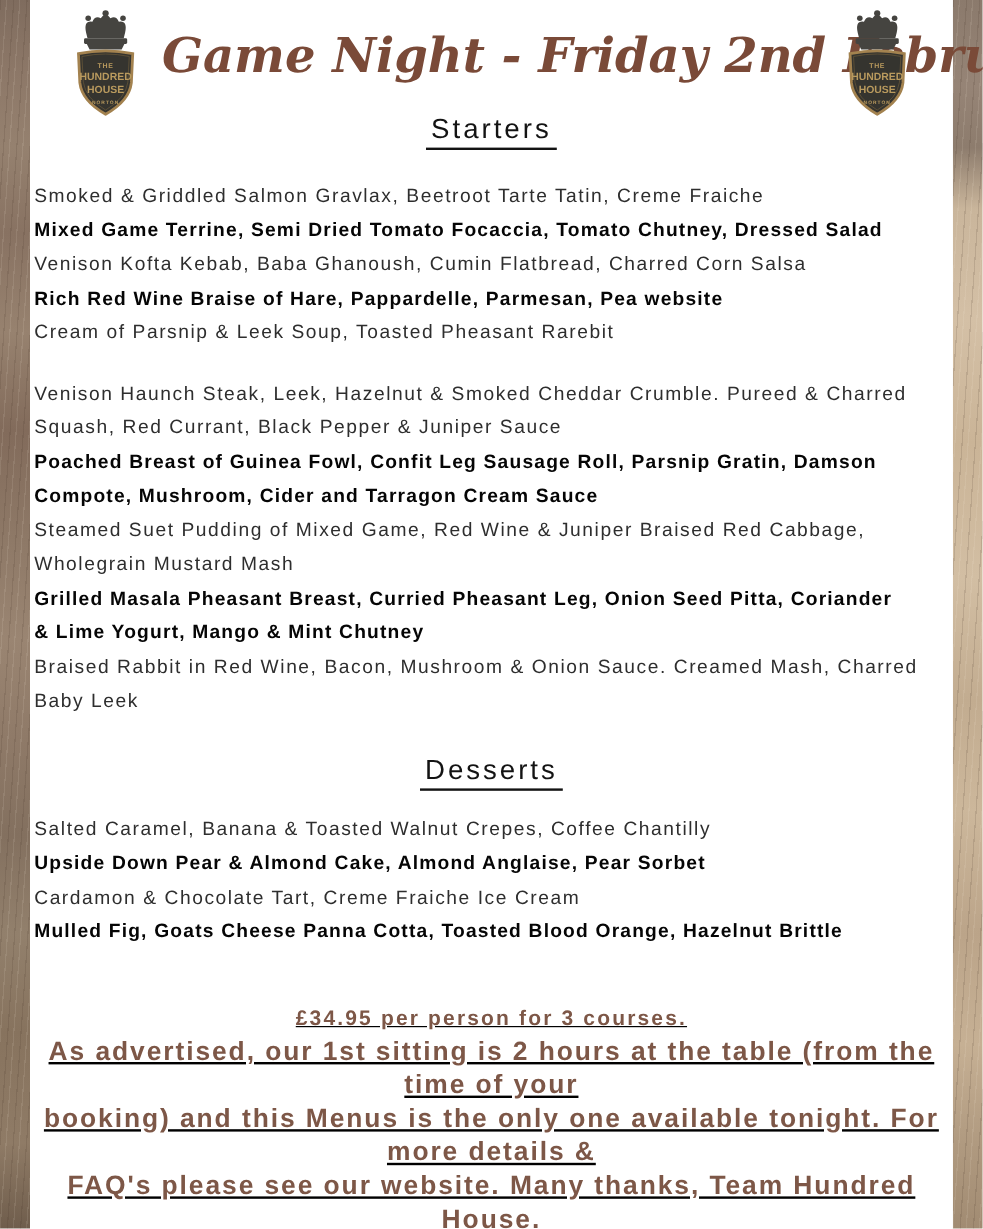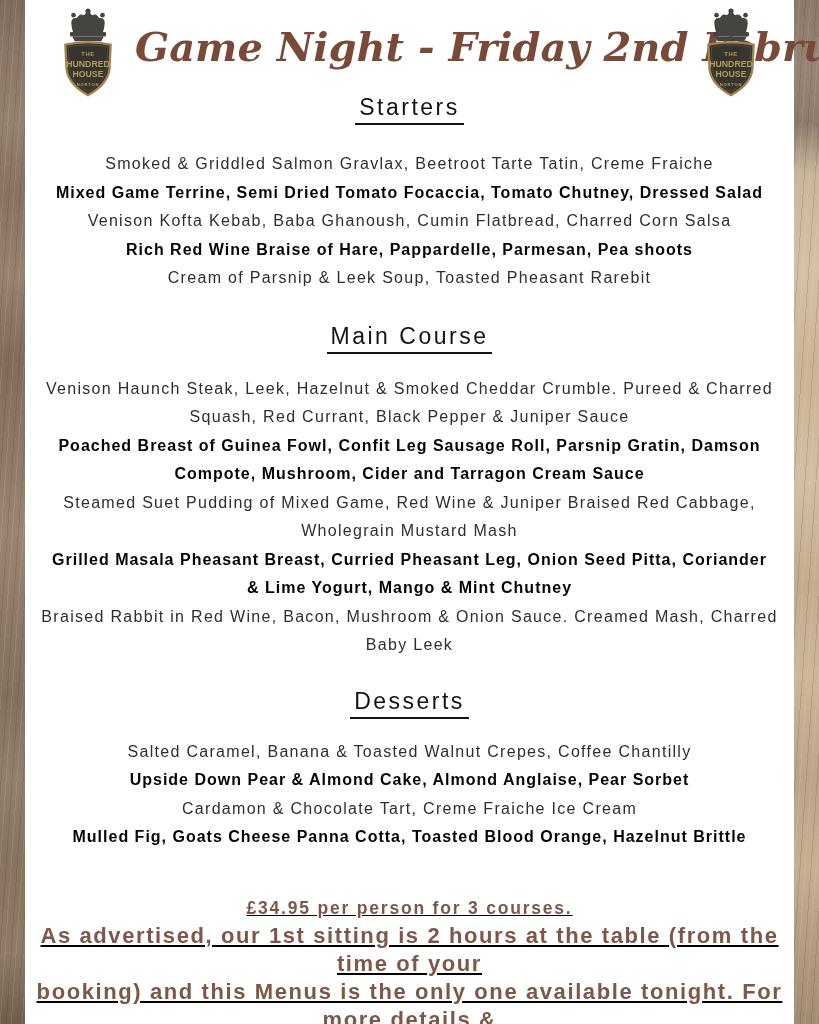--- a/index.html
+++ b/index.html
@@ -97,21 +97,21 @@
     padding: 0 4px 1px 4px;
   }
   .heading-main     { margin-top: 28px; }
   .heading-desserts { margin-top: 26px; }
 
   
   .menu-list {
     list-style: none;
     max-width: 762px;
     margin: 26px auto 0 auto;
-    text-align: center;
+    text-align: left;
   }
   .menu-list-main     { margin-top: 22px; }
   .menu-list-desserts { margin-top: 20px; }
   .menu-item {
     font-size: 16px;
     line-height: 28.5px;
     letter-spacing: 1.3px;
     color: #2e2e2e;
     white-space: pre-line;
   }
@@ -198,27 +198,24 @@
     </div>
 
     <div class="section-heading heading-starters">
       <span>Starters</span>
     </div>
 
     <ul class="menu-list menu-list-starters">
       <li class="menu-item">Smoked &amp; Griddled Salmon Gravlax, Beetroot Tarte Tatin, Creme Fraiche</li>
       <li class="menu-item bold">Mixed Game Terrine, Semi Dried Tomato Focaccia, Tomato Chutney, Dressed Salad</li>
       <li class="menu-item">Venison Kofta Kebab, Baba Ghanoush, Cumin Flatbread, Charred Corn Salsa</li>
-      <li class="menu-item bold">Rich Red Wine Braise of Hare, Pappardelle, Parmesan, Pea shoots</li>
+      <li class="menu-item bold">Rich Red Wine Braise of Hare, Pappardelle, Parmesan, Pea website</li>
       <li class="menu-item">Cream of Parsnip &amp; Leek Soup, Toasted Pheasant Rarebit</li>
     </ul>
 
-    <div class="section-heading heading-main">
-      <span>Main Course</span>
-    </div>
 
     <ul class="menu-list menu-list-main">
       <li class="menu-item">Venison Haunch Steak, Leek, Hazelnut &amp; Smoked Cheddar Crumble. Pureed &amp; Charred
 Squash, Red Currant, Black Pepper &amp; Juniper Sauce</li>
       <li class="menu-item bold">Poached Breast of Guinea Fowl, Confit Leg Sausage Roll, Parsnip Gratin, Damson
 Compote, Mushroom, Cider and Tarragon Cream Sauce</li>
       <li class="menu-item">Steamed Suet Pudding of Mixed Game, Red Wine &amp; Juniper Braised Red Cabbage,
 Wholegrain Mustard Mash</li>
       <li class="menu-item bold">Grilled Masala Pheasant Breast, Curried Pheasant Leg, Onion Seed Pitta, Coriander
 &amp; Lime Yogurt, Mango &amp; Mint Chutney</li>

